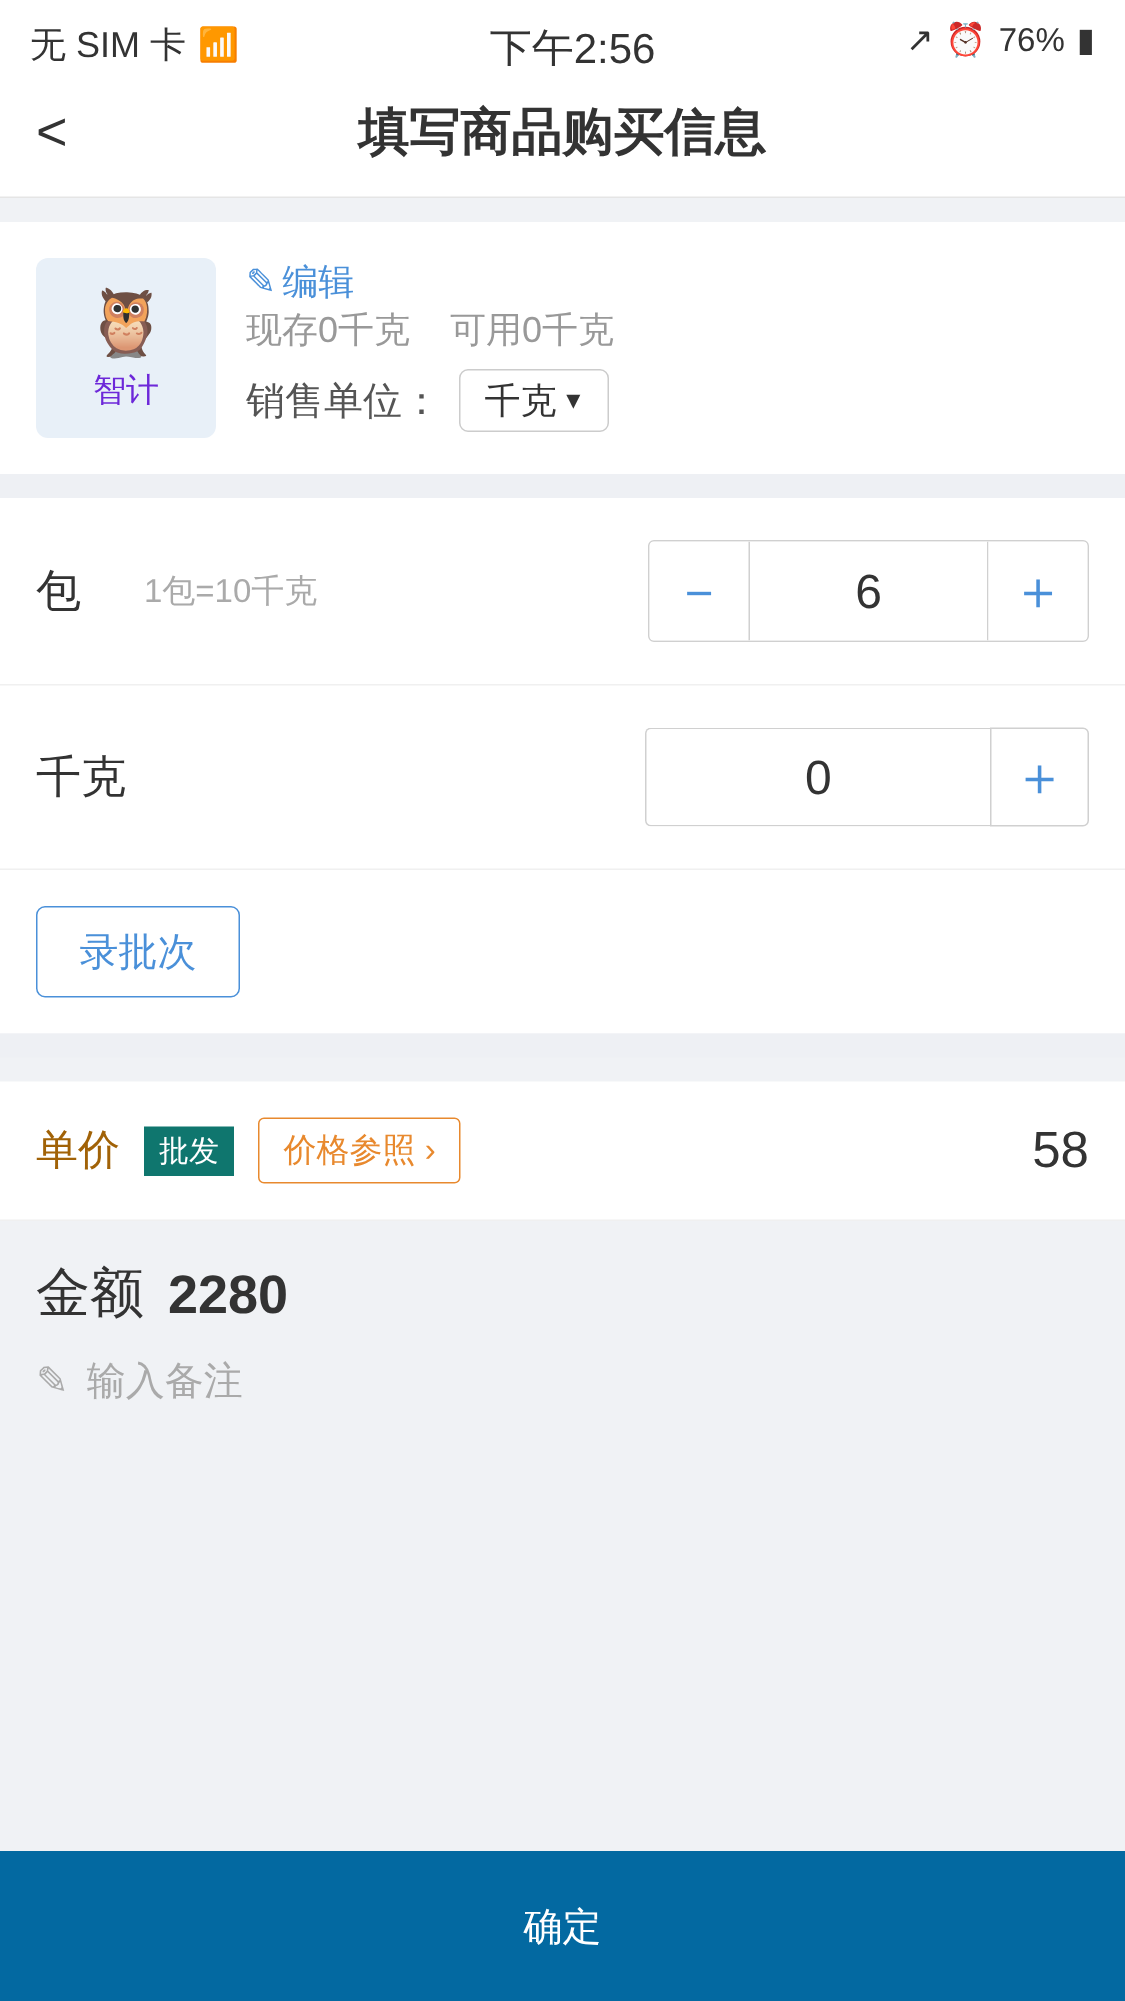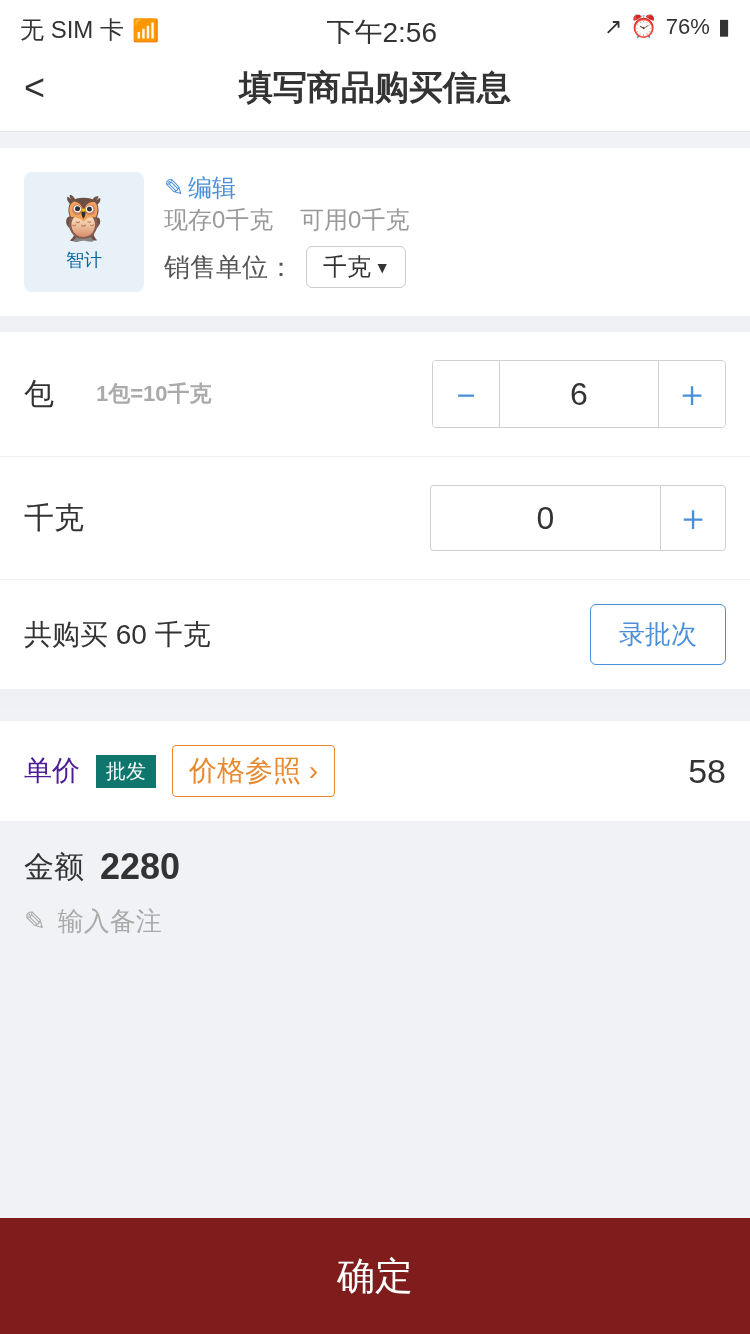--- a/index.html
+++ b/index.html
@@ -69,22 +69,22 @@
       flex-direction: column;
       align-items: center;
       justify-content: center;
       flex-shrink: 0;
     }
     .product-thumb-icon {
       font-size: 44px;
       color: #6699cc;
     }
     .product-thumb-text {
-      font-size: 18px;
-      color: #0369a1;
+      font-size: 22px;
+      color: #6d28d9;
       margin-top: 4px;
     }
     .product-info { flex: 1; }
     .product-name {
       font-size: 30px;
       font-weight: 500;
       color: #333;
       margin-bottom: 10px;
     }
     .product-stock {
@@ -144,21 +144,20 @@
       font-size: 30px;
       color: #333;
       font-weight: 500;
       min-width: 60px;
     }
     .qty-hint {
       font-size: 22px;
       color: #aaa;
       margin-left: 12px;
       flex: 1;
-      font-weight: bold;
     }
     .qty-controls {
       display: flex;
       align-items: center;
       border: 1px solid #d0d0d0;
       border-radius: 4px;
       overflow: hidden;
     }
     .qty-btn {
       width: 66px;
@@ -242,35 +241,35 @@
       align-items: center;
       justify-content: space-between;
     }
     .price-left {
       display: flex;
       align-items: center;
       gap: 16px;
     }
     .price-label {
       font-size: 28px;
-      color: #4c1d95;
+      color: #a16207;
       text-align: center;
     }
     .price-tag-batch {
       background: #0f766e;
       color: #fff;
       font-size: 20px;
       padding: 3px 10px;
       border-radius: 0;
     }
     .price-ref-btn {
       border: 1px solid #e8892e;
       border-radius: 4px;
       padding: 6px 16px;
-      font-size: 28px;
+      font-size: 22px;
       color: #e8892e;
       background: #fff;
       cursor: pointer;
       display: flex;
       align-items: center;
       gap: 4px;
     }
     .price-value {
       font-size: 34px;
       color: #333;
@@ -282,21 +281,21 @@
       background: #f0f2f5;
       padding: 24px;
     }
     .amount-row {
       display: flex;
       align-items: center;
       gap: 16px;
       margin-bottom: 16px;
     }
     .amount-label {
-      font-size: 30px;
+      font-size: 36px;
       color: #333;
     }
     .amount-value {
       font-size: 36px;
       font-weight: 600;
       color: #333;
     }
     .remark-row {
       display: flex;
       align-items: center;
@@ -310,24 +309,24 @@
       height: 340px;
       background: #f0f2f5;
     }
 
     
     .confirm-btn {
       position: fixed;
       bottom: 0;
       left: 0;
       width: 750px;
-      height: 116px;
-      background: #7f1d1d;
+      height: 100px;
+      background: #0369a1;
       color: #fff;
-      font-size: 38px;
+      font-size: 26px;
       font-weight: 500;
       border: none;
       cursor: pointer;
       display: flex;
       align-items: center;
       justify-content: center;
     }
 
     
     .wifi-icon::before { content: "📶"; font-size: 22px; }
@@ -398,21 +397,20 @@
     <span class="qty-label">千克</span>
     <span class="qty-hint"></span>
     <div style="display:flex;">
       <input class="qty-input-only" type="text" value="0" style="">
       <button class="qty-btn-plus-only">＋</button>
     </div>
   </div>
 </div>
 
 <div class="total-row">
-  <span class="total-text">共购买 60 千克</span>
   <button class="record-batch-btn">录批次</button>
 </div>
 
 <div class="section-divider"></div>
 
 <div class="price-section">
   <div class="price-row">
     <div class="price-left">
       <span class="price-label">单价</span>
       <span class="price-tag-batch">批发</span>

